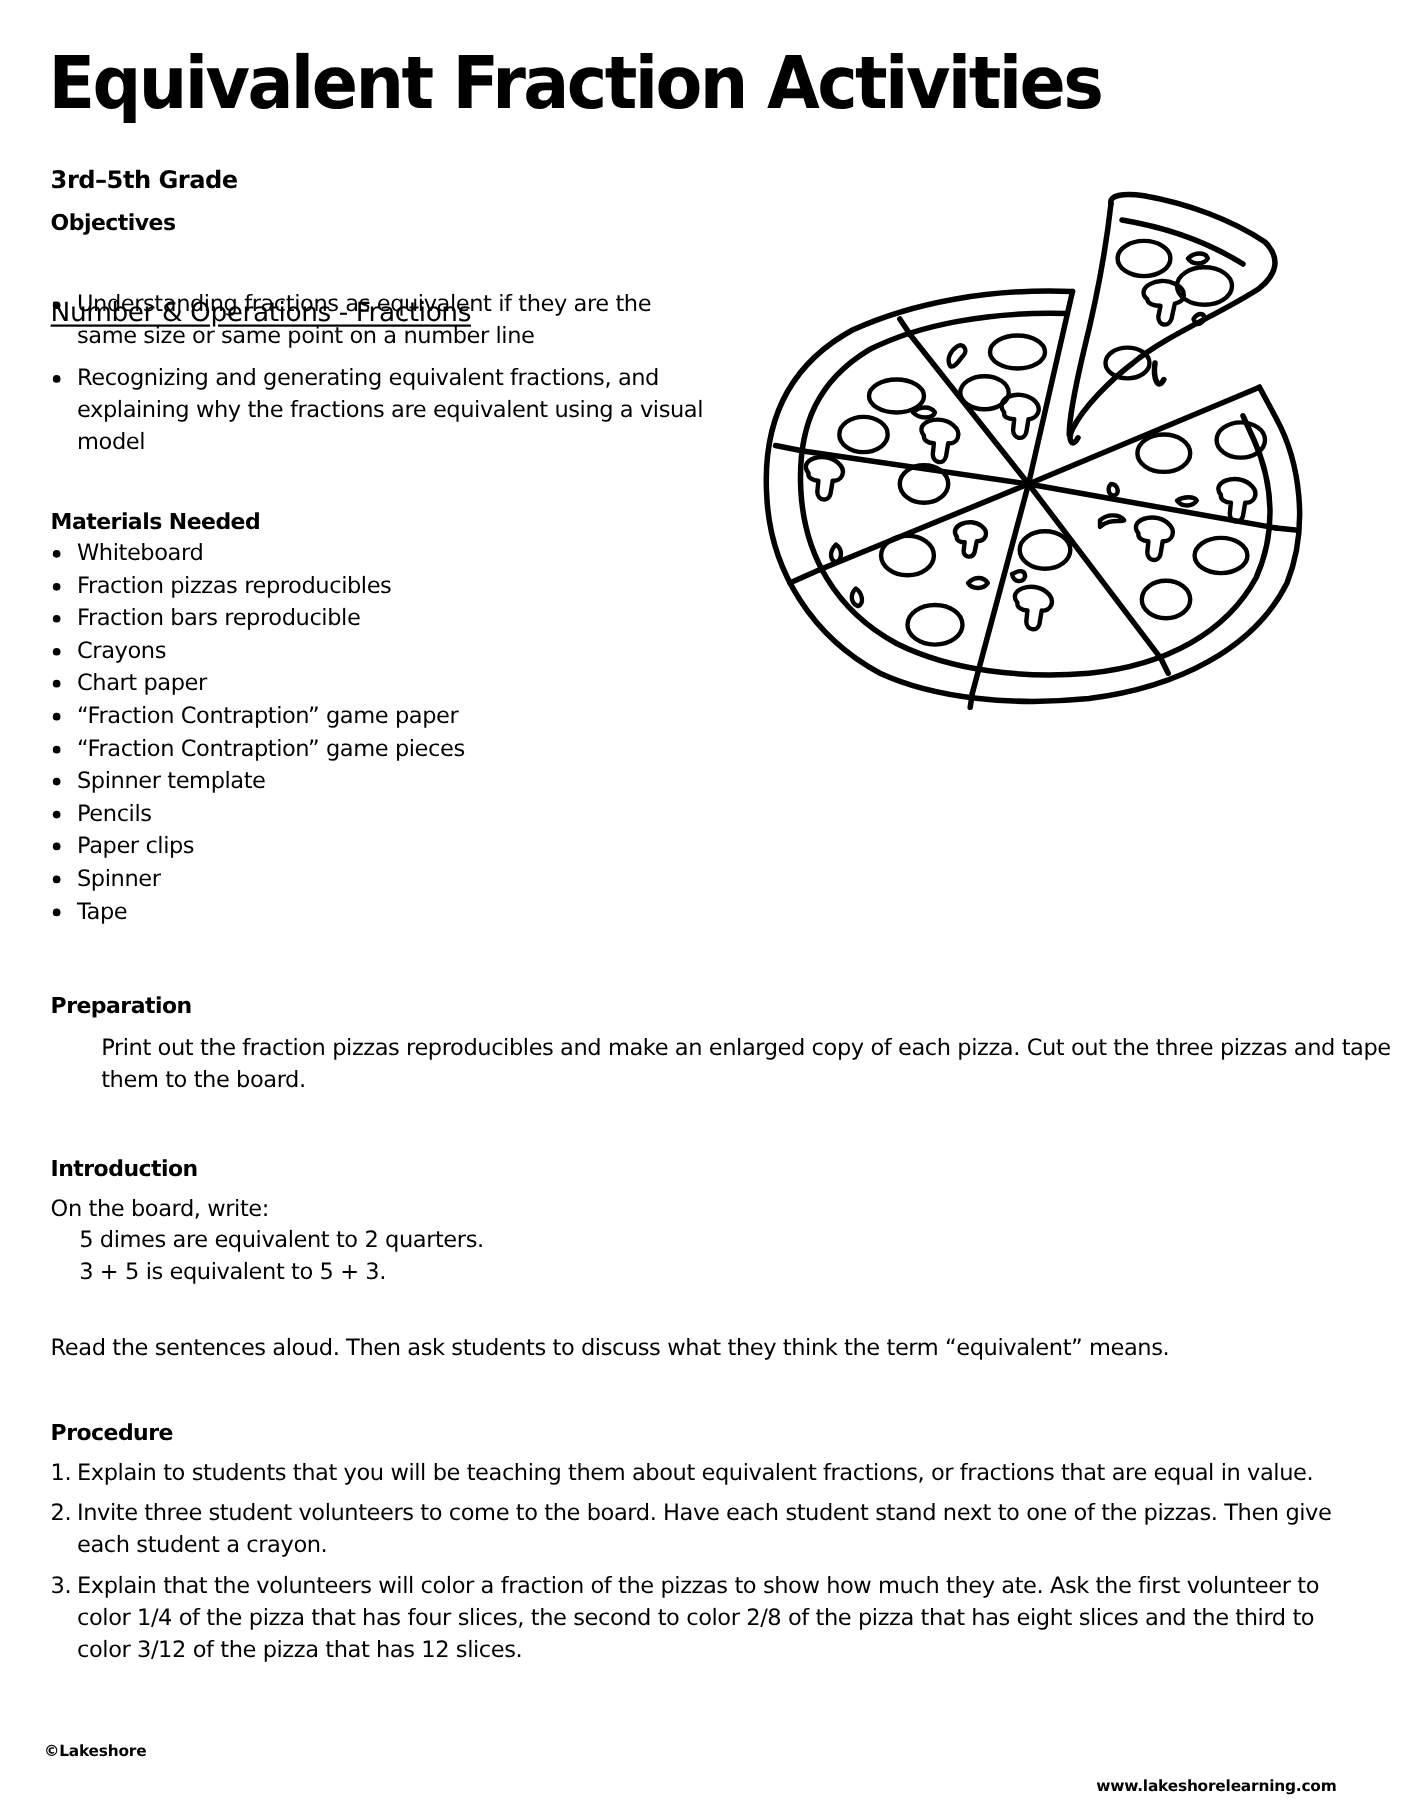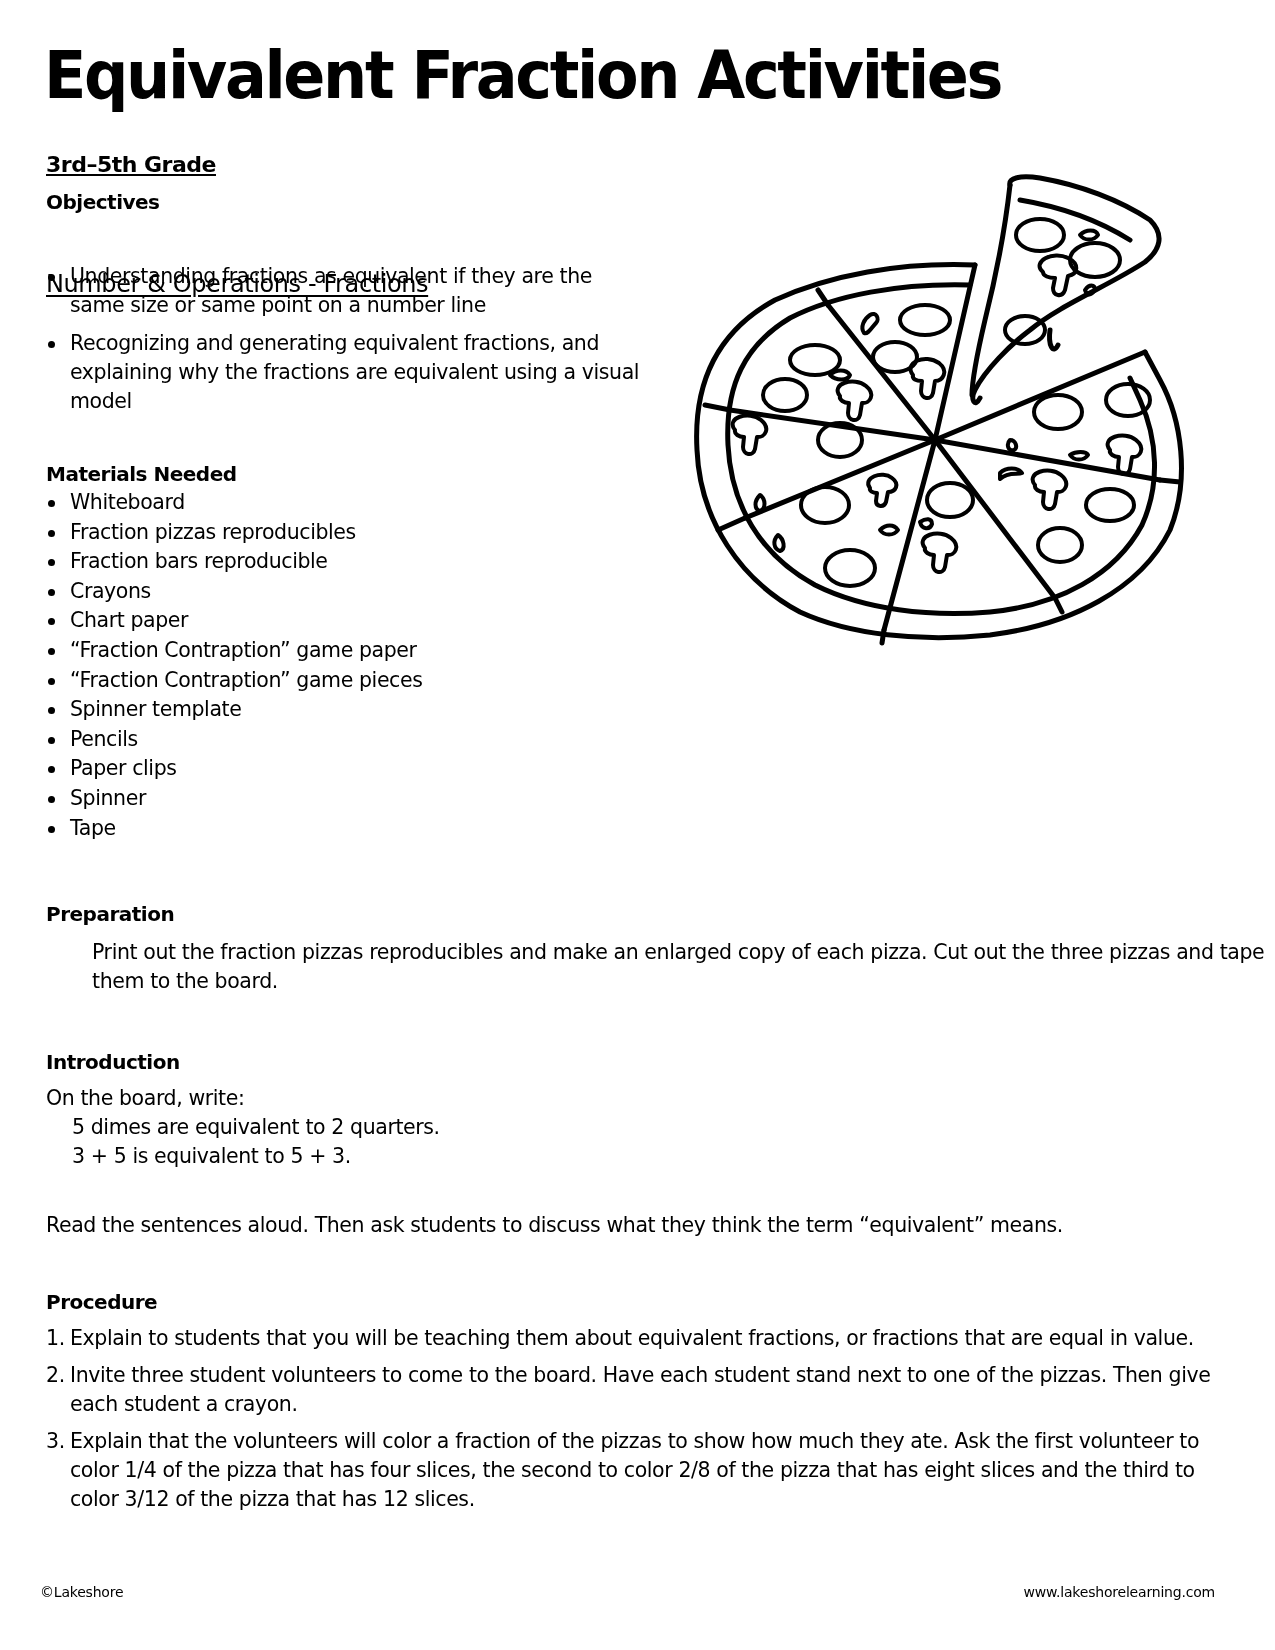--- a/index.html
+++ b/index.html
@@ -7,39 +7,39 @@
       width: 1275px; height: 1650px; position: relative; overflow: hidden;
       color: #000; font-family: "DejaVu Sans", sans-serif;
     }
     .abs { position: absolute; }
     .title {
       left: 44px; top: 38px; font-size: 66px; font-weight: bold;
       letter-spacing: -2.5px; line-height: 76px; white-space: nowrap;
       font-family: "DejaVu Sans", sans-serif;
       transform: scaleX(0.94); transform-origin: left top;
     }
-    .grade { left: 46px; top: 152px; font-size: 22px; font-weight: bold; letter-spacing: -0.5px; text-decoration: underline; }
+    .grade { left: 46px; top: 152px; font-size: 22px; font-weight: bold; letter-spacing: -0.5px; }
     .h { font-size: 20px; font-weight: bold; letter-spacing: -0.5px; left: 46px; }
     .body-txt { font-size: 20.5px; line-height: 29px; letter-spacing: -0.4px; }
     .sub { left: 46px; top: 238px; font-size: 24px; text-decoration: underline; text-underline-offset: 3px; letter-spacing: -0.4px; margin-top: 32px; }
     ul.bul { list-style: none; margin: 0; padding: 0; }
     ul.bul li { position: relative; padding-left: 24px; }
     ul.bul li::before {
       content: ""; position: absolute; left: 2px; top: 12px;
       width: 7px; height: 7px; border-radius: 50%; background: #000;
     }
     .obj-list { left: 46px; top: 262px; width: 600px; }
     .obj-list li { margin-bottom: 9px; }
     .mat-list { left: 46px; top: 488px; width: 560px; line-height: 29.6px; }
     .para { left: 46px; width: 1180px; }
     .indent { padding-left: 26px; }
     ol.proc { list-style: none; margin: 0; padding: 0; left: 46px; top: 1268px; width: 1180px; }
     ol.proc li { position: relative; padding-left: 24px; margin-bottom: 8px; }
     ol.proc li .num { position: absolute; left: 0; top: 0; }
-    .footer { top: 1584px; font-size: 14px; letter-spacing: -0.2px; }
+    .footer { top: 1584px; font-size: 14px; letter-spacing: -0.2px; font-weight: bold; }
     .pizza { left: 668px; top: 160px; width: 524px; height: 490px; }
   </style>
 </head>
 <body>
 
 <div class="abs title">Equivalent Fraction Activities</div>
 
 <div class="abs grade">3rd–5th Grade</div>
 
 <div class="abs h" style="top:190px;">Objectives</div>
@@ -159,13 +159,13 @@
     <path d="M 920 522 c 6 -4, 12 -4, 12 2 c -2 6, -10 6, -12 -2 z"></path>
     <path d="M 1010 440 c -4 4, -2 12, 4 10 c 4 -2, 2 -10, -4 -10 z"></path>
     <path d="M 1070 455 c 6 -4, 16 -4, 18 0 c -4 6, -14 6, -18 0 z"></path>
     <path d="M 1000 473 c 6 -6, 18 -6, 22 0 c -4 2, -14 -2, -22 6 z"></path>
     <path d="M 1080 235 c 6 -6, 16 -6, 18 0 c -4 6, -14 6, -18 0 z"></path>
     <path d="M 1085 290 c 4 -6, 10 -6, 10 0 c -4 6, -8 6, -10 0 z"></path>
   </g>
 </svg>
 
 <div class="abs footer" style="left:40px;">©Lakeshore</div>
-<div class="abs footer" style="right:60px;">www.lakeshorelearning.com</div>
+<div class="abs footer" style="right:60px;margin-top:32px;">www.lakeshorelearning.com</div>
 
 </body></html>

